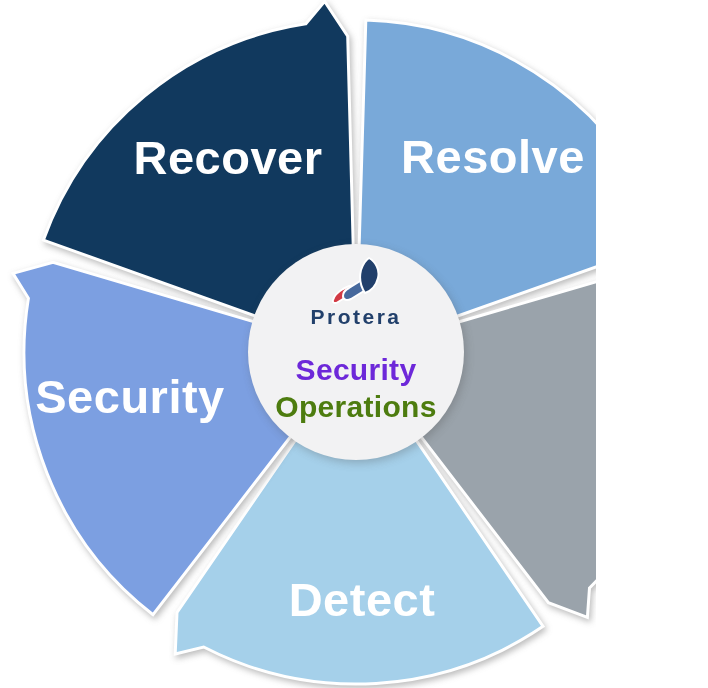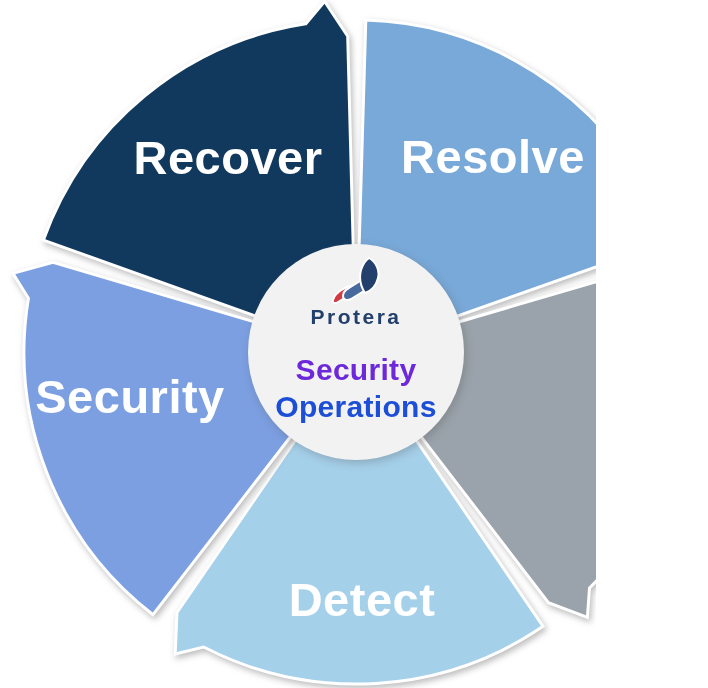--- a/index.html
+++ b/index.html
@@ -92,17 +92,17 @@
 
   <div class="hub" id="hub" data-name="center-hub" style="background: rgb(242, 242, 243);">
     <svg class="logo-mark" viewBox="0 0 48 47" data-name="protera-logo-icon">
       <path data-name="logo-red-leaf" d="M 21,29 C 23,31 22,35 19,37 L 6,45 C 3,47 0,46 1,43 C 2,39 6,35 11,32 L 15,30 C 17,29 19,28 21,29 Z" fill="#D23A44"></path>
       <path data-name="logo-blue-leaf" d="M 40,20 C 43,22 43,27 40,29 L 19,42 C 15,44 11,43 11,39 C 11,36 13,33 17,31 L 33,21 C 36,19 38,19 40,20 Z" fill="#47699D"></path>
       <path data-name="logo-navy-leaf" d="M 37,1 C 44,5 48,13 46,21 C 44,29 39,34 33,36 C 29,30 27,21 29,13 C 31,7 34,3 37,1 Z" fill="#22406B"></path>
     </svg>
     <div class="brand" data-name="protera-wordmark" style="color: rgb(34, 64, 107);">Protera</div>
     <div class="hub-title-group" data-name="hub-title">
       <div class="hub-title" data-name="hub-title-line1" style="color: #6d28d9;">Security</div>
-      <div class="hub-title" data-name="hub-title-line2" style="color: #1d4ed8;">Operations</div>
+      <div class="hub-title" data-name="hub-title-line2" style="color: #4d7c0f;">Operations</div>
     </div>
   </div>
 
 </div>
 
 </body></html>

